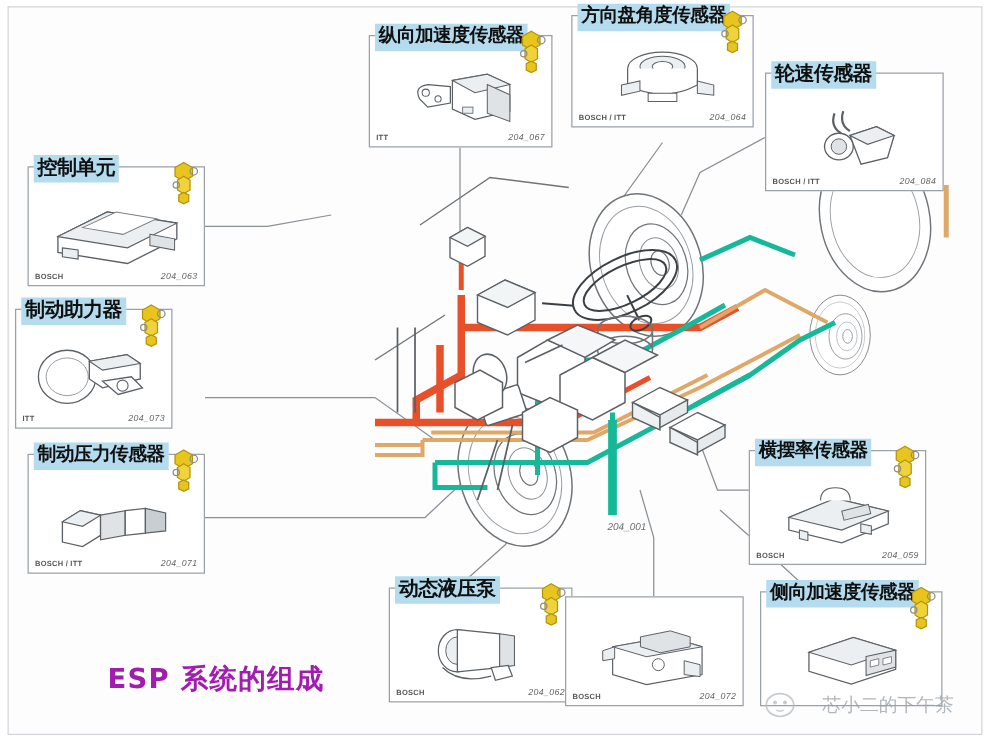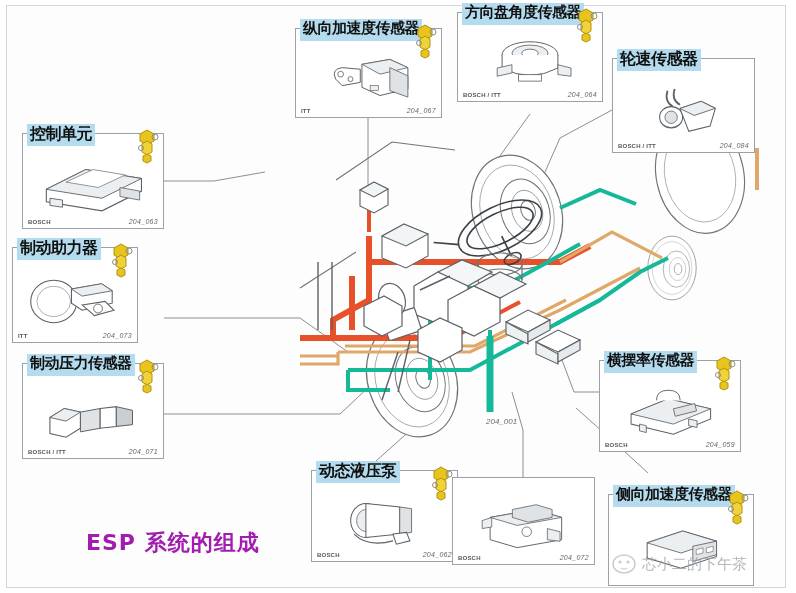--- a/index.html
+++ b/index.html
@@ -20,21 +20,21 @@
   
   .conn{position:absolute;width:26px;height:36px;}
 
   
   #wires{position:absolute;left:0;top:0;width:796px;height:593px;pointer-events:none;}
 
   
   #title{position:absolute;left:86px;top:528px;font-size:22px;font-weight:bold;color:#a21caf;
       font-family:"DejaVu Sans","Liberation Sans",sans-serif;letter-spacing:1px;}
   
-  #wm{position:absolute;left:612px;top:549px;width:176px;height:30px;display:flex;align-items:center;gap:4px;opacity:.75;}
+  #wm{position:absolute;left:612px;top:549px;width:176px;height:30px;display:flex;align-items:center;gap:20px;opacity:.75;}
   #wm .wmtext{font-size:15px;color:#9aa0a6;font-family:"DejaVu Sans","Liberation Sans",sans-serif;white-space:nowrap;}
 </style>
 </head>
 <body>
 
 <div id="stage">
   <div id="frame"></div>
 
   <svg id="wires" viewBox="0 0 796 593">
     <defs>
@@ -327,21 +327,21 @@
             <path d="M28 32 l56 -10 l34 10 l0 28 l-56 10 l-34 -10 z" fill="#ffffff" stroke="#5c6166" stroke-width="1.2"></path>
        <path d="M28 32 l56 -10 l34 10 l-56 10 z" fill="#eceff1" stroke="#5c6166" stroke-width="1"></path>
        <path d="M56 22 l30 -6 l20 6 l0 10 l-30 6 l-20 -6 z" fill="#dfe3e6" stroke="#5c6166" stroke-width="1"></path>
        <circle cx="74" cy="50" r="6" fill="#fff" stroke="#5c6166" stroke-width="1"></circle>
        <path d="M18 36 l12 -4 l0 12 l-12 2 z" fill="#eceff1" stroke="#5c6166" stroke-width="1"></path>
        <path d="M100 46 l16 4 l0 12 l-16 -2 z" fill="#eceff1" stroke="#5c6166" stroke-width="1"></path>
           </svg></div>
         <div class="brand">BOSCH</div>
         <div class="code">204_072</div>
       </div>
-      <div class="panel" style="left: 608px; top: 494px; width: 146px; height: 92px;">
+      <div class="panel" style="left: 608px; top: 473px; width: 146px; height: 92px;">
         <div class="badge wide">侧向加速度传感器</div>
         <div class="art"><svg viewBox="0 0 140 78" width="100%" height="100%" preserveAspectRatio="xMidYMid meet">
             <path d="M30 40 l42 -14 l40 12 l0 18 l-42 14 l-40 -12 z" fill="#ffffff" stroke="#5c6166" stroke-width="1.2"></path>
        <path d="M30 40 l42 -14 l40 12 l-42 14 z" fill="#eceff1" stroke="#5c6166" stroke-width="1"></path>
        <path d="M84 44 l28 -6 l0 16 l-28 8 z" fill="#dfe3e6" stroke="#5c6166" stroke-width="1"></path>
        <path d="M88 48 l8 -2 l0 6 l-8 2 z" fill="#fff" stroke="#5c6166" stroke-width="0.7"></path>
        <path d="M100 46 l8 -2 l0 6 l-8 2 z" fill="#fff" stroke="#5c6166" stroke-width="0.7"></path>
           </svg></div>
         <div class="conn" style="right: 2px; top: -6px;"><svg viewBox="0 0 26 36" width="26" height="36">
     <path d="M12 2 l7 4 l0 7 l-7 4 l-7 -4 l0 -7 z" fill="#e8c41e" stroke="#b39408" stroke-width="1"></path>

